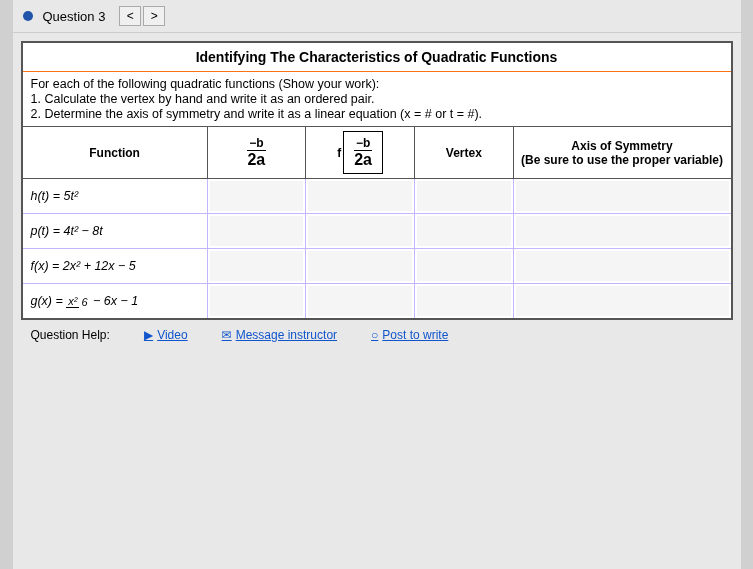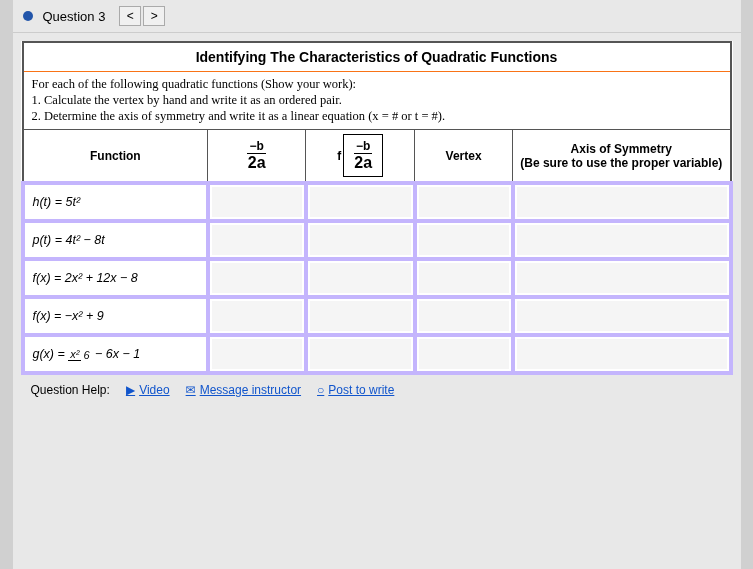--- a/index.html
+++ b/index.html
@@ -82,34 +82,33 @@
     }
 
     .instructions-row td {
       padding: 4px 8px;
       border-bottom: 1px solid #555;
       font-size: 12.5px;
     }
 
     .instructions-row p {
       margin: 1px 0;
-      font-family: Liberation Serif, serif;
     }
 
     .col-headers-row th {
       border: 1px solid #555;
       padding: 4px 6px;
       text-align: center;
       font-size: 12px;
       font-weight: bold;
       vertical-align: middle;
     }
 
     .data-row td {
-      border: 4px solid #c4b5fd;
+      border: 1px solid #c4b5fd;
       padding: 2px 6px;
       vertical-align: middle;
     }
 
     .function-cell {
       font-style: italic;
       font-size: 12.5px;
       white-space: nowrap;
       padding: 6px 8px !important;
     }
@@ -163,21 +162,21 @@
     }
 
     .axis-col-header {
       font-size: 11px;
     }
 
     .question-help {
       padding: 8px 10px;
       font-size: 12px;
       display: flex;
-      gap: 16px;
+      gap: 34px;
       align-items: center;
     }
 
     .help-item {
       display: flex;
       align-items: center;
       gap: 4px;
       color: #1155cc;
       text-decoration: underline;
       cursor: pointer;
@@ -273,53 +272,36 @@
         <td class="input-cell">
           <input type="text" style="">
         </td>
         <td class="input-cell">
           <input type="text" style="">
         </td>
       </tr>
 
       <tr class="data-row">
         <td class="function-cell">
-          f(x) = 2x² + 12x − 8
-        </td>
-        <td class="input-cell">
-          <input type="text" style="">
-        </td>
-        <td class="input-cell">
-          <input type="text" style="">
-        </td>
-        <td class="input-cell">
-          <input type="text" style="">
-        </td>
-        <td class="input-cell">
-          <input type="text" style="">
-        </td>
-      </tr>
-
-      <tr class="data-row">
-        <td class="function-cell">
-          f(x) = −x² + 9
-        </td>
-        <td class="input-cell">
-          <input type="text" style="">
-        </td>
-        <td class="input-cell">
-          <input type="text" style="">
-        </td>
-        <td class="input-cell">
-          <input type="text" style="">
-        </td>
-        <td class="input-cell">
-          <input type="text" style="">
-        </td>
-      </tr>
+          f(x) = 2x² + 12x − 5
+        </td>
+        <td class="input-cell">
+          <input type="text" style="">
+        </td>
+        <td class="input-cell">
+          <input type="text" style="">
+        </td>
+        <td class="input-cell">
+          <input type="text" style="">
+        </td>
+        <td class="input-cell">
+          <input type="text" style="">
+        </td>
+      </tr>
+
 
       <tr class="data-row">
         <td class="function-cell">
           g(x) = 
           <span style="display:inline-flex; flex-direction:row; align-items:center; font-size:11px; vertical-align:middle;">
             <span style="border-bottom:1px solid black; padding: 0 2px;">x²</span>
             <span style="padding: 0 2px;">6</span>
           </span>
           − 6x − 1
         </td>

